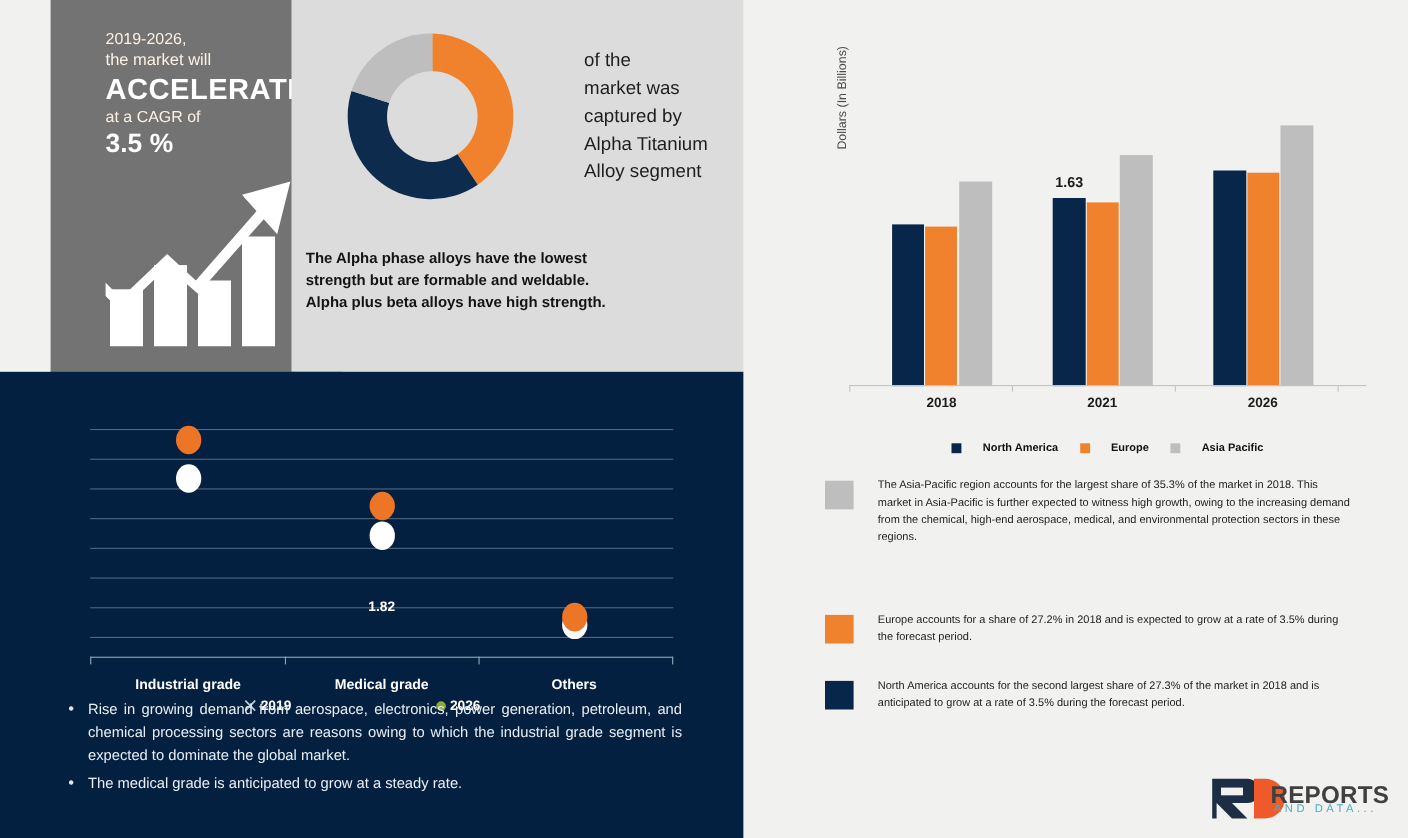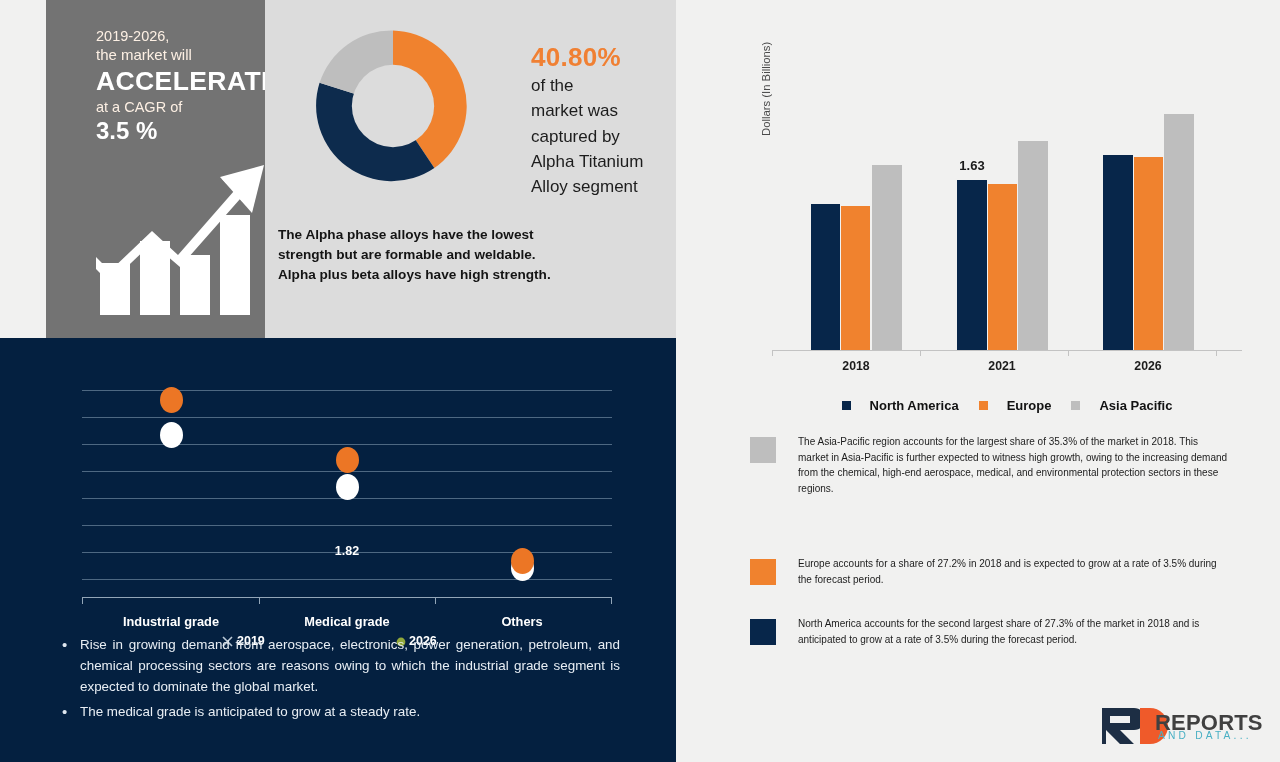--- a/index.html
+++ b/index.html
@@ -62,21 +62,21 @@
   .bar-orange{background:#f0822e;}
   .bar-gray{background:#bebebe;}
   .bar-value{position:absolute;font-size:13px;font-weight:bold;color:#1a1a1a;
       transform:translateX(-50%);}
   #x-axis{position:absolute;left:0;bottom:0;width:100%;height:1px;background:#c3c3c3;}
   .tick{position:absolute;bottom:-5px;width:1px;height:5px;background:#c3c3c3;}
   .x-label{position:absolute;font-size:12.3px;font-weight:bold;color:#1c1c1c;
       transform:translateX(-50%);}
   #bar-legend{position:absolute;left:0;bottom:-62px;width:100%;display:flex;
       justify-content:center;gap:20px;align-items:center;}
-  .leg-item{display:flex;align-items:center;gap:19px;font-size:13px;font-weight:bold;color:#121212;}
+  .leg-item{display:flex;align-items:center;gap:19px;font-size:10px;font-weight:bold;color:#121212;}
   .leg-sw{width:9px;height:9px;display:inline-block;}
 
   
   .note{position:absolute;display:flex;gap:22px;}
   .note-sw{width:26px;height:26px;flex:0 0 26px;margin-top:3px;}
   .note-txt{font-size:10px;color:#1c1c1c;line-height:1.55;width:430px;}
   #note-asia{left:750px;top:434px;}
   #note-europe{left:750px;top:556px;}
   #note-na{left:750px;top:616px;}
 
@@ -117,21 +117,20 @@
         <path d="M50 50 L50 5 A45 45 0 0 1 74.6 86.9 Z" fill="#f0822e"></path>
 
         <path d="M50 50 L74.6 86.9 A45 45 0 0 1 6.3 36.2 Z" fill="#0d2b4d"></path>
 
         <path d="M50 50 L6.3 36.2 A45 45 0 0 1 50 5 Z" fill="#bebebe"></path>
         <circle cx="50" cy="50" r="24.5" fill="#dcdcdc"></circle>
       </svg>
     </div>
 
     <div id="donut-stat">
-      <div class="stat-pct">40.80%</div>
       <div class="stat-line"> of the</div>
       <div class="stat-line">market was</div>
       <div class="stat-line">captured  by</div>
       <div class="stat-line">Alpha Titanium</div>
       <div class="stat-line">Alloy segment</div>
     </div>
 
     <div id="alpha-para">The Alpha phase alloys have the lowest strength but are formable and weldable. Alpha plus beta alloys have high strength.</div>
   </div>
 

